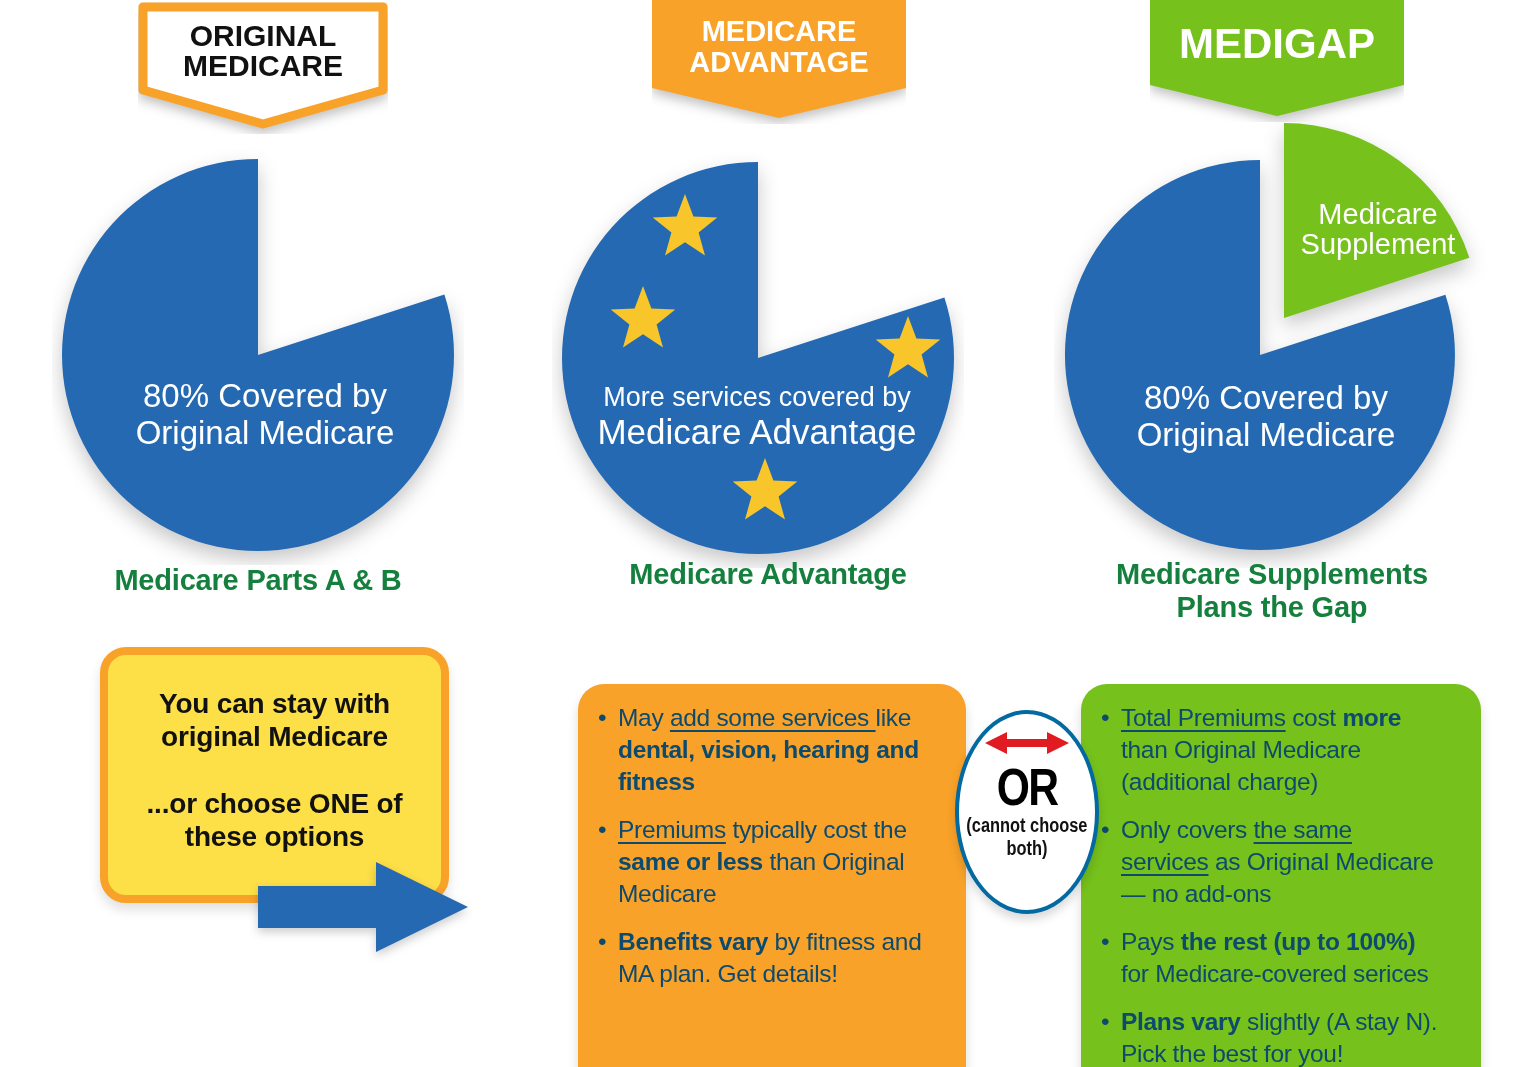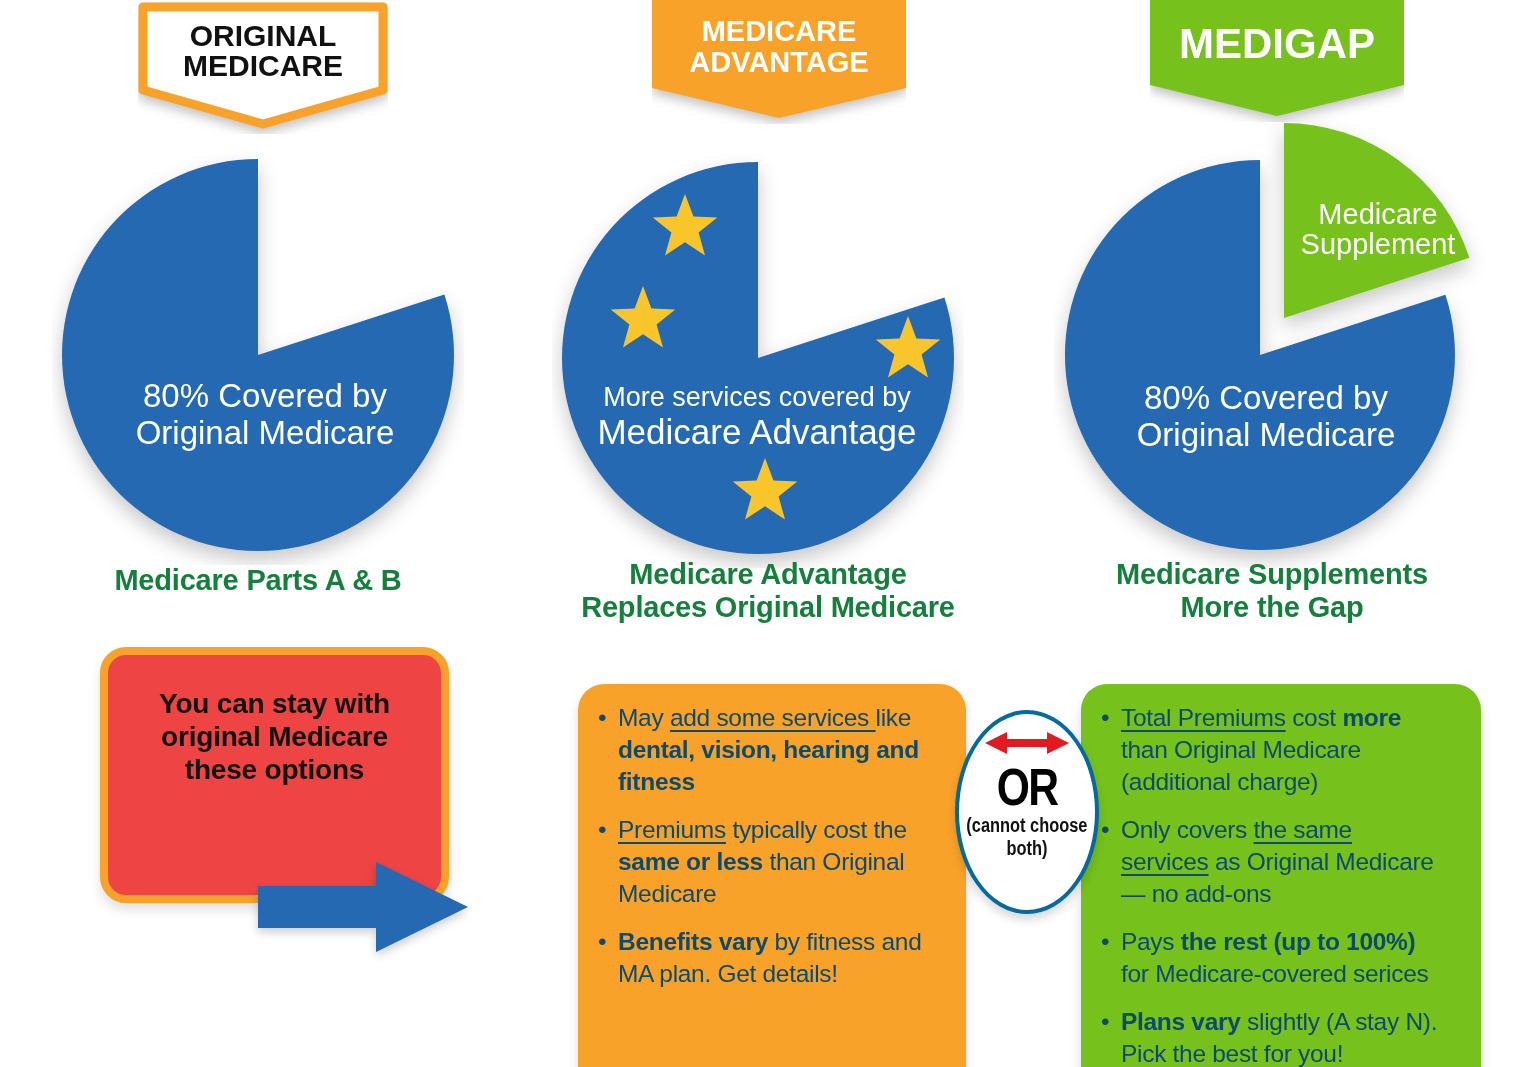--- a/index.html
+++ b/index.html
@@ -13,21 +13,21 @@
   .banner-shadow{filter:drop-shadow(0 5px 6px rgba(0,0,0,0.25));}
   
   .pie-shadow{filter:drop-shadow(0 9px 10px rgba(0,0,0,0.22));}
   
   .caption{
     text-align:center;color:#15803d;font-weight:bold;font-size:29px;line-height:33px;letter-spacing:-0.2px;
   }
   
   .note-box{
     left:100px;top:647px;width:333px;height:240px;
-    background:#ef4444;border:8px solid #F9A229;border-radius:26px;
+    background:#fde047;border:8px solid #F9A229;border-radius:26px;
     box-shadow:0 7px 12px rgba(0,0,0,0.12);
   }
   .note-text{
     padding-top:32px;text-align:center;color:#111;font-weight:bold;
     font-size:28px;line-height:33px;letter-spacing:-0.2px;
   }
   .note-gap{margin-top:34px;}
   
   .bullet-box{
     top:684px;width:388px;height:412px;border-radius:26px;
@@ -76,20 +76,21 @@
     <text x="213" y="258" text-anchor="middle" font-size="33" fill="#fff">80% Covered by</text>
     <text x="213" y="295" text-anchor="middle" font-size="33" fill="#fff">Original Medicare</text>
   </svg>
 
   <div class="abs caption" style="left:52px;top:564px;width:412px;">Medicare Parts A &amp; B</div>
 
   <div class="abs note-box">
     <div class="note-text">
       <div>You can stay with</div>
       <div>original Medicare</div>
+      <div class="note-gap">...or choose ONE of</div>
       <div>these options</div>
     </div>
   </div>
 
   <svg class="abs arrow-svg" style="left:258px;top:862px;" width="212" height="90" viewBox="0 0 212 90">
     <rect x="0" y="24" width="118" height="42" fill="#2569B2"></rect>
     <polygon points="118,0 210,45 118,90" fill="#2569B2"></polygon>
   </svg>
 
   <svg class="abs" style="left:652px;top:0;" width="254" height="124" viewBox="0 0 254 124">
@@ -103,21 +104,20 @@
     <polygon transform="translate(133,76)" fill="#F8C52A" points="0,-34 8.4,-11.6 32.3,-10.5 13.6,4.4 20,27.5 0,14.3 -20,27.5 -13.6,4.4 -32.3,-10.5 -8.4,-11.6"></polygon>
     <polygon transform="translate(91,168)" fill="#F8C52A" points="0,-34 8.4,-11.6 32.3,-10.5 13.6,4.4 20,27.5 0,14.3 -20,27.5 -13.6,4.4 -32.3,-10.5 -8.4,-11.6"></polygon>
     <polygon transform="translate(356,198)" fill="#F8C52A" points="0,-34 8.4,-11.6 32.3,-10.5 13.6,4.4 20,27.5 0,14.3 -20,27.5 -13.6,4.4 -32.3,-10.5 -8.4,-11.6"></polygon>
     <polygon transform="translate(213,340)" fill="#F8C52A" points="0,-34 8.4,-11.6 32.3,-10.5 13.6,4.4 20,27.5 0,14.3 -20,27.5 -13.6,4.4 -32.3,-10.5 -8.4,-11.6"></polygon>
     <text x="205" y="254" text-anchor="middle" font-size="27" fill="#fff">More services covered by</text>
     <text x="205" y="292" text-anchor="middle" font-size="35" fill="#fff">Medicare Advantage</text>
   </svg>
 
   <div class="abs caption" style="left:552px;top:558px;width:432px;">
     <div>Medicare Advantage</div>
-    <div>Replaces Original Medicare</div>
   </div>
 
   <div class="abs bullet-box box-orange">
     <div class="bullet"><span>May </span><span class="u">add some services </span><span>like</span><br><span class="b">dental, vision, hearing and</span><br><span class="b">fitness</span></div>
     <div class="bullet"><span class="u">Premiums</span><span> typically cost the</span><br><span class="b">same or less</span><span> than Original</span><br><span>Medicare</span></div>
     <div class="bullet"><span class="b">Benefits vary</span><span> by fitness and</span><br><span>MA plan. Get details!</span></div>
   </div>
 
   <div class="abs or-badge">
     <svg style="margin-top:16px;" width="88" height="26" viewBox="0 0 88 26">
@@ -139,21 +139,21 @@
     <path class="pie-shadow" d="M206,243 L206,48 A195,195 0 1 0 391.4,182.7 Z" fill="#2569B2"></path>
     <path class="pie-shadow" d="M230,206 L230,11 A195,195 0 0 1 415.4,145.7 Z" fill="#76C11B"></path>
     <text x="324" y="112" text-anchor="middle" font-size="29" fill="#fff">Medicare</text>
     <text x="324" y="142" text-anchor="middle" font-size="29" fill="#fff">Supplement</text>
     <text x="212" y="297" text-anchor="middle" font-size="33" fill="#fff">80% Covered by</text>
     <text x="212" y="334" text-anchor="middle" font-size="33" fill="#fff">Original Medicare</text>
   </svg>
 
   <div class="abs caption" style="left:1054px;top:558px;width:436px;">
     <div>Medicare Supplements</div>
-    <div>More the Gap</div>
+    <div>Plans the Gap</div>
   </div>
 
   <div class="abs bullet-box box-green">
     <div class="bullet"><span class="u">Total Premiums</span><span> cost </span><span class="b">more</span><br><span>than Original Medicare</span><br><span>(additional charge)</span></div>
     <div class="bullet"><span>Only covers </span><span class="u">the same</span><br><span class="u">services</span><span> as Original Medicare</span><br><span>— no add-ons</span></div>
     <div class="bullet"><span>Pays </span><span class="b">the rest (up to 100%)</span><br><span>for Medicare-covered serices</span></div>
     <div class="bullet"><span class="b">Plans vary</span><span> slightly (A stay N).</span><br><span>Pick the best for you!</span></div>
   </div>
 
 </div>

